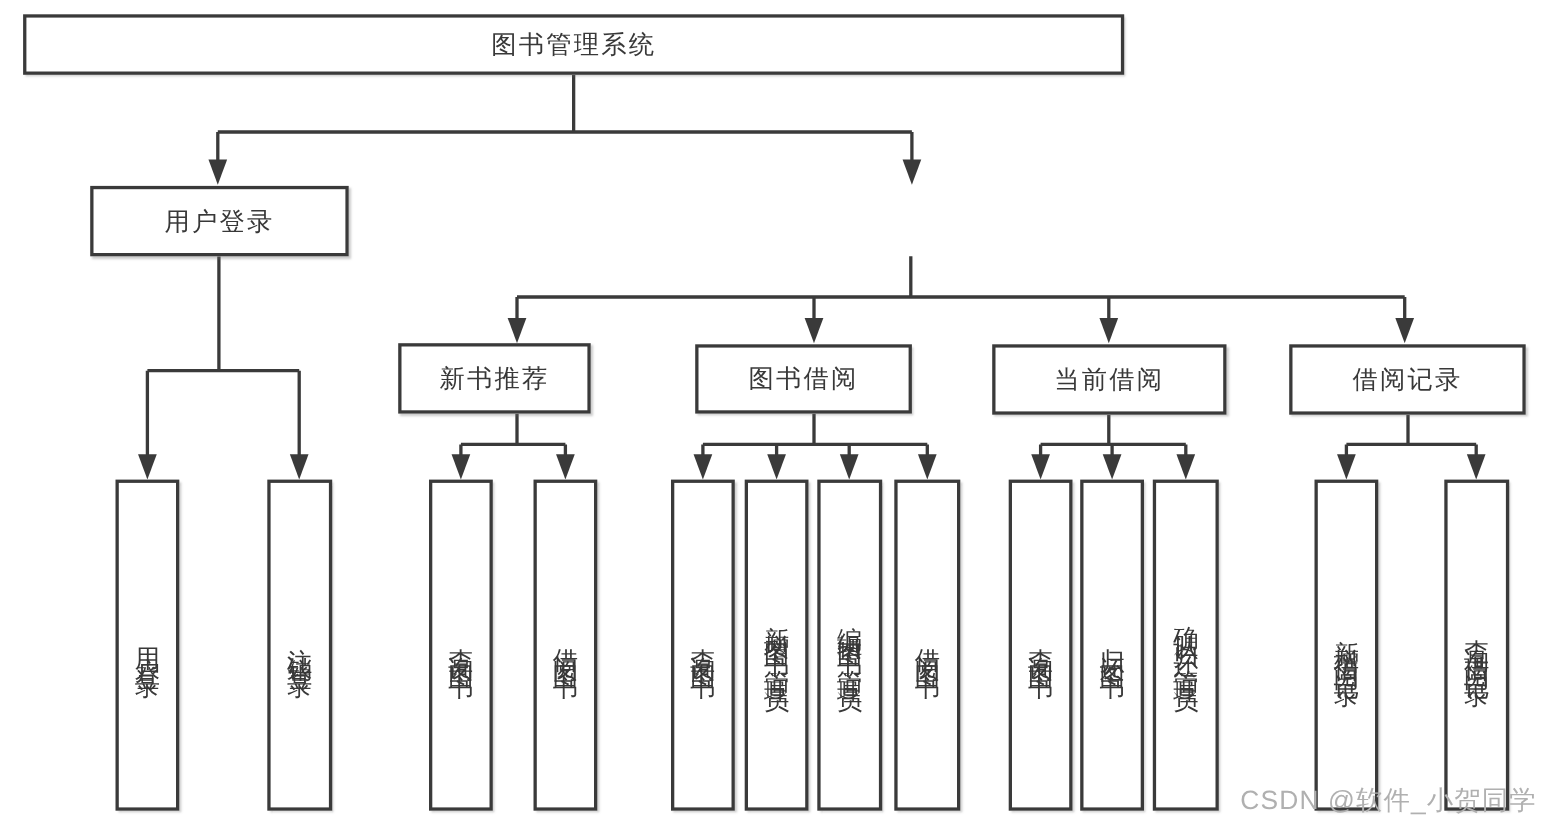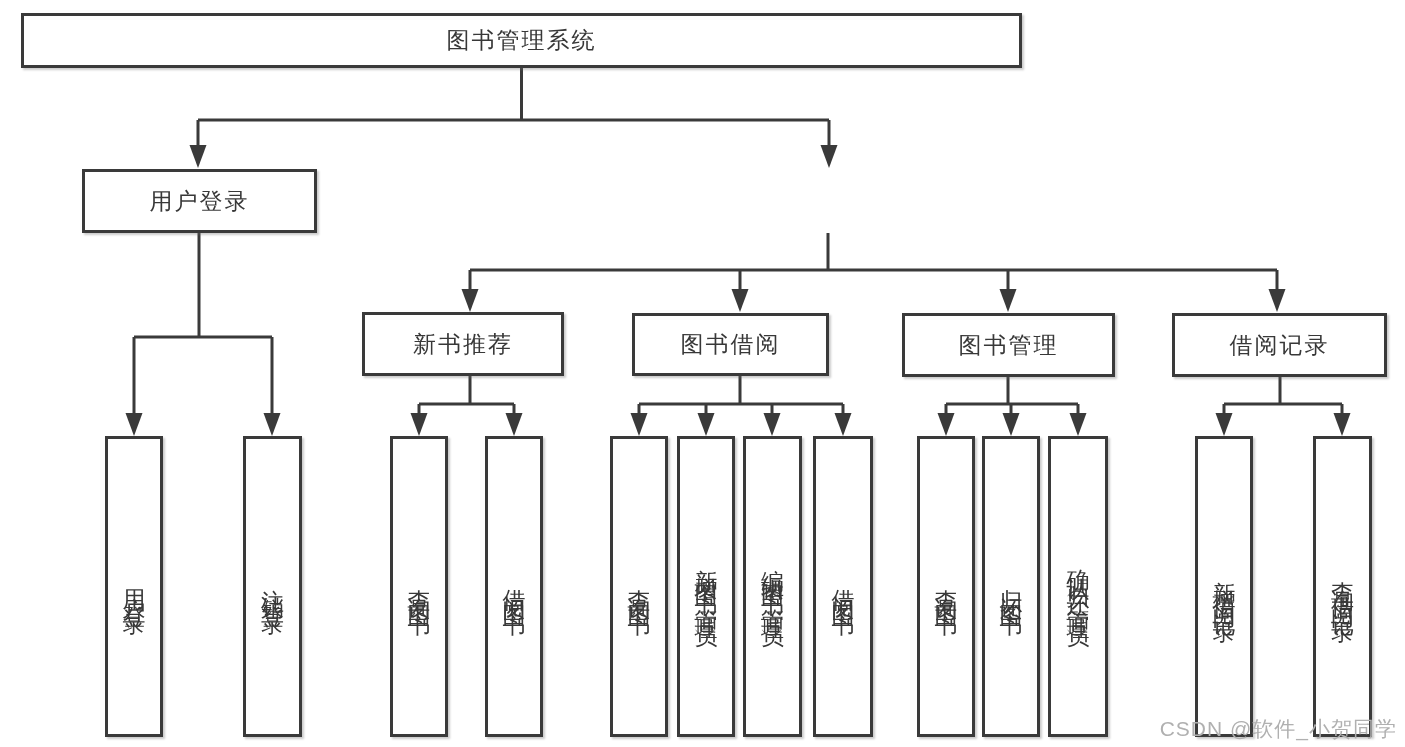--- a/index.html
+++ b/index.html
@@ -40,21 +40,21 @@
     text-orientation: mixed;
     font-size: 23px;
     letter-spacing: 8px;
     line-height: 1;
     color: #383838;
   }
   .watermark {
     position: absolute;
     right: 8px;
     bottom: 4px;
-    font-size: 21px;
+    font-size: 24px;
     color: #b0b0b0;
     letter-spacing: 1px;
     white-space: nowrap;
   }
 </style>
 </head>
 <body>
 
 <div class="canvas">
 
@@ -99,28 +99,28 @@
   </svg>
 
   <div class="box" style="left:21px; top:13px; width:1001px; height:55px;">
     <span class="hlabel">图书管理系统</span>
   </div>
 
   <div class="box" style="left:82px; top:169px; width:235px; height:64px;">
     <span class="hlabel">用户登录</span>
   </div>
 
-  <div class="box" style="left:362px; top:312px; width:202px; height:64px;">
+  <div class="box" style="left:362px; top:312px; width:175px; height:64px;">
     <span class="hlabel">新书推荐</span>
   </div>
   <div class="box" style="left:632px; top:313px; width:197px; height:63px;">
     <span class="hlabel">图书借阅</span>
   </div>
   <div class="box" style="left:902px; top:313px; width:213px; height:64px;">
-    <span class="hlabel">图书管理</span>
+    <span class="hlabel">当前借阅</span>
   </div>
   <div class="box" style="left:1172px; top:313px; width:215px; height:64px;">
     <span class="hlabel">借阅记录</span>
   </div>
 
   <div class="box" style="left:105px; top:436px; width:58px; height:301px;">
     <span class="vlabel">用户登录</span>
   </div>
   <div class="box" style="left:243px; top:436px; width:59px; height:301px;">
     <span class="vlabel">注销登录</span>

